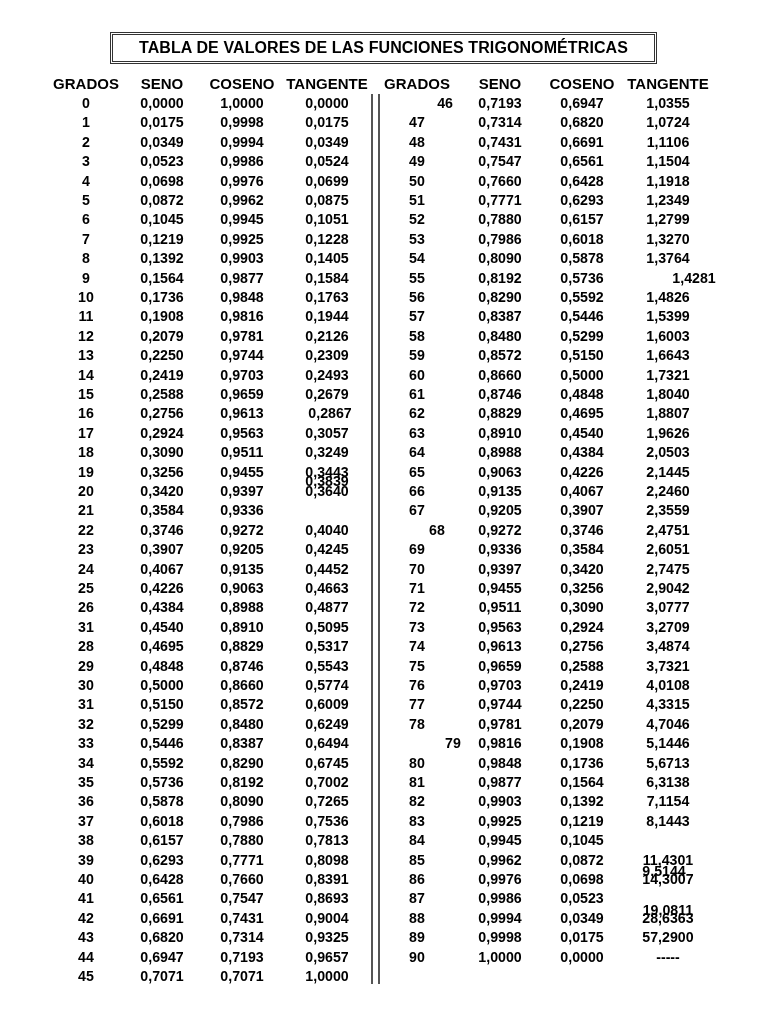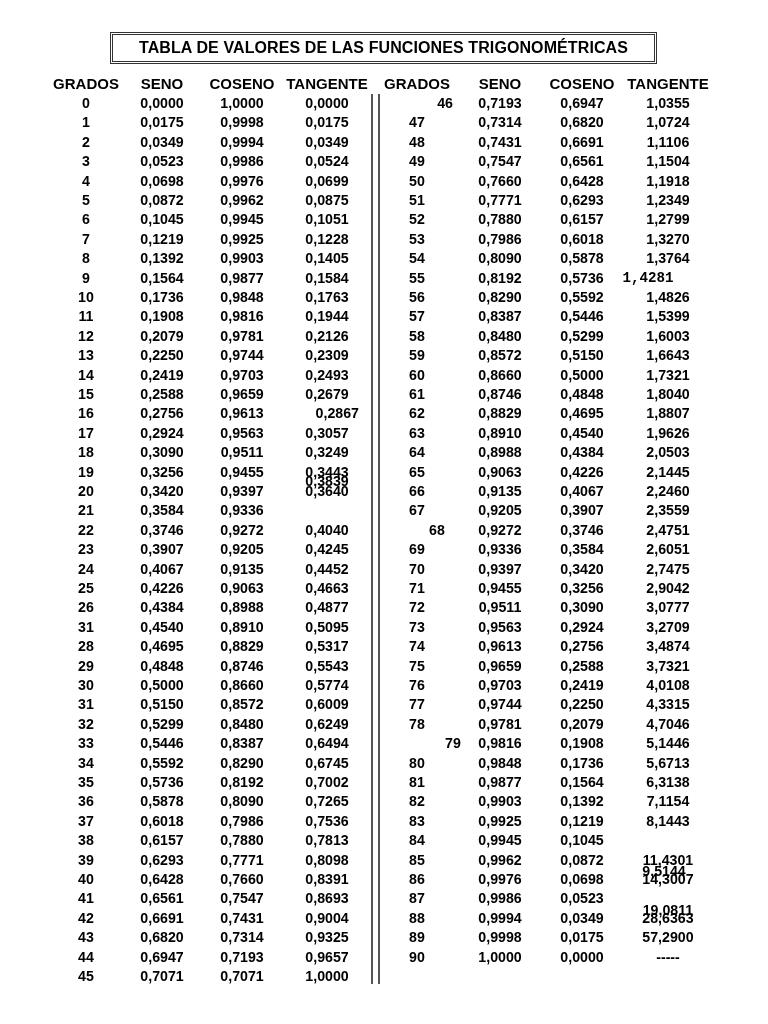--- a/index.html
+++ b/index.html
@@ -90,21 +90,21 @@
     <div class="cell" style="left: 128px; width: 68px; top: 365.6px;">0,2419</div>
     <div class="cell" style="left: 206px; width: 72px; top: 365.6px;">0,9703</div>
     <div class="cell" style="left: 283px; width: 88px; top: 365.6px;">0,2493</div>
     <div class="cell" style="left: 52px; width: 68px; top: 385px;">15</div>
     <div class="cell" style="left: 128px; width: 68px; top: 385px;">0,2588</div>
     <div class="cell" style="left: 206px; width: 72px; top: 385px;">0,9659</div>
     <div class="cell" style="left: 283px; width: 88px; top: 385px;">0,2679</div>
     <div class="cell" style="left: 52px; width: 68px; top: 404.4px;">16</div>
     <div class="cell" style="left: 128px; width: 68px; top: 404.4px;">0,2756</div>
     <div class="cell" style="left: 206px; width: 72px; top: 404.4px;">0,9613</div>
-    <div class="cell" style="left: 271px; width: 88px; top: 404.4px; text-align: right;">0,2867</div>
+    <div class="cell" style="left: 286px; width: 88px; top: 404.4px;">0,2867</div>
     <div class="cell" style="left: 52px; width: 68px; top: 423.8px;">17</div>
     <div class="cell" style="left: 128px; width: 68px; top: 423.8px;">0,2924</div>
     <div class="cell" style="left: 206px; width: 72px; top: 423.8px;">0,9563</div>
     <div class="cell" style="left: 283px; width: 88px; top: 423.8px;">0,3057</div>
     <div class="cell" style="left: 52px; width: 68px; top: 443.2px;">18</div>
     <div class="cell" style="left: 128px; width: 68px; top: 443.2px;">0,3090</div>
     <div class="cell" style="left: 206px; width: 72px; top: 443.2px;">0,9511</div>
     <div class="cell" style="left: 283px; width: 88px; top: 443.2px;">0,3249</div>
     <div class="cell" style="left: 52px; width: 68px; top: 462.6px;">19</div>
     <div class="cell" style="left: 128px; width: 68px; top: 462.6px;">0,3256</div>
@@ -246,21 +246,21 @@
     <div class="cell" style="left: 466px; width: 68px; top: 229.8px;">0,7986</div>
     <div class="cell" style="left: 546px; width: 72px; top: 229.8px;">0,6018</div>
     <div class="cell" style="left: 624px; width: 88px; top: 229.8px;">1,3270</div>
     <div class="cell" style="left: 381px; width: 72px; top: 249.2px;">54</div>
     <div class="cell" style="left: 466px; width: 68px; top: 249.2px;">0,8090</div>
     <div class="cell" style="left: 546px; width: 72px; top: 249.2px;">0,5878</div>
     <div class="cell" style="left: 624px; width: 88px; top: 249.2px;">1,3764</div>
     <div class="cell" style="left: 381px; width: 72px; top: 268.6px;">55</div>
     <div class="cell" style="left: 466px; width: 68px; top: 268.6px;">0,8192</div>
     <div class="cell" style="left: 546px; width: 72px; top: 268.6px;">0,5736</div>
-    <div class="cell" style="left: 604px; width: 88px; top: 268.6px; font-family: Liberation Mono, monospace;">1,4281</div>
+    <div class="cell" style="left: 650px; width: 88px; top: 268.6px;">1,4281</div>
     <div class="cell" style="left: 381px; width: 72px; top: 288px;">56</div>
     <div class="cell" style="left: 466px; width: 68px; top: 288px;">0,8290</div>
     <div class="cell" style="left: 546px; width: 72px; top: 288px;">0,5592</div>
     <div class="cell" style="left: 624px; width: 88px; top: 288px;">1,4826</div>
     <div class="cell" style="left: 381px; width: 72px; top: 307.4px;">57</div>
     <div class="cell" style="left: 466px; width: 68px; top: 307.4px;">0,8387</div>
     <div class="cell" style="left: 546px; width: 72px; top: 307.4px;">0,5446</div>
     <div class="cell" style="left: 624px; width: 88px; top: 307.4px;">1,5399</div>
     <div class="cell" style="left: 381px; width: 72px; top: 326.8px;">58</div>
     <div class="cell" style="left: 466px; width: 68px; top: 326.8px;">0,8480</div>

